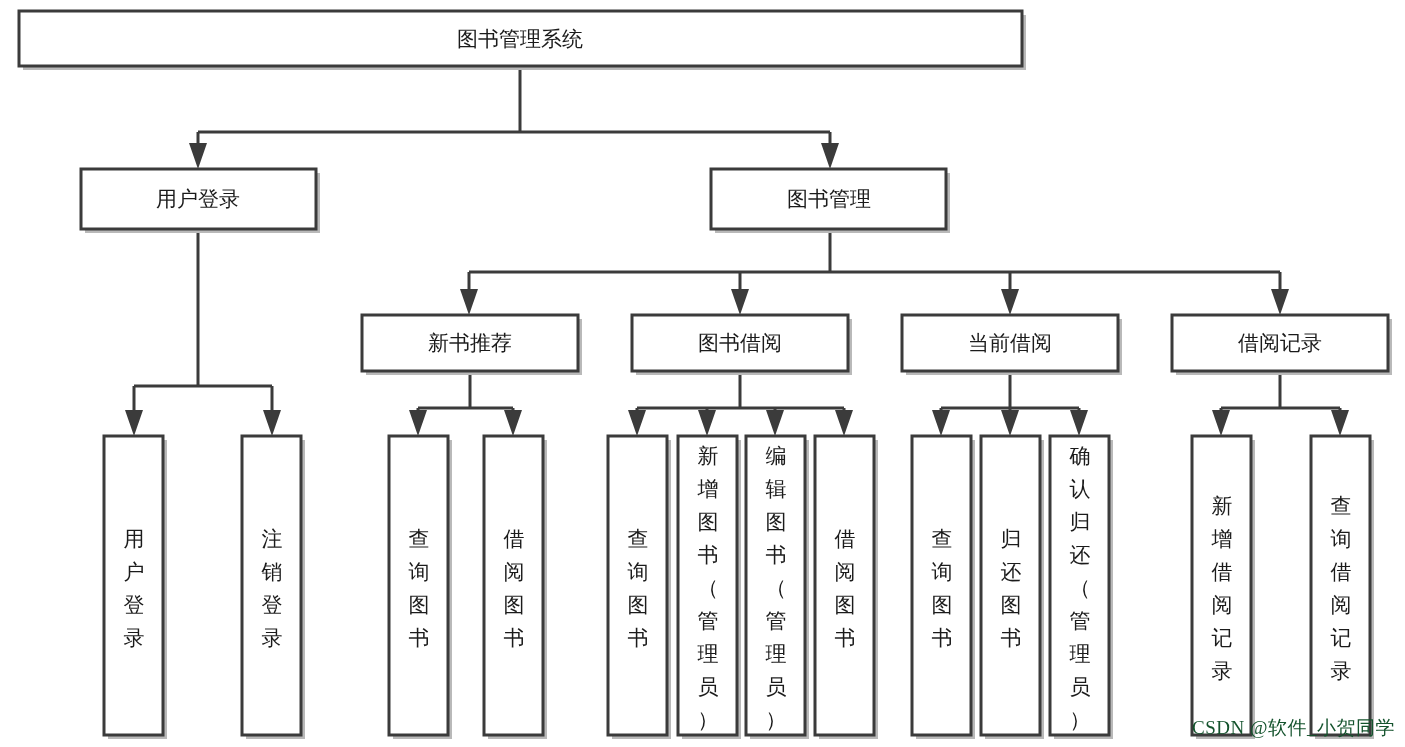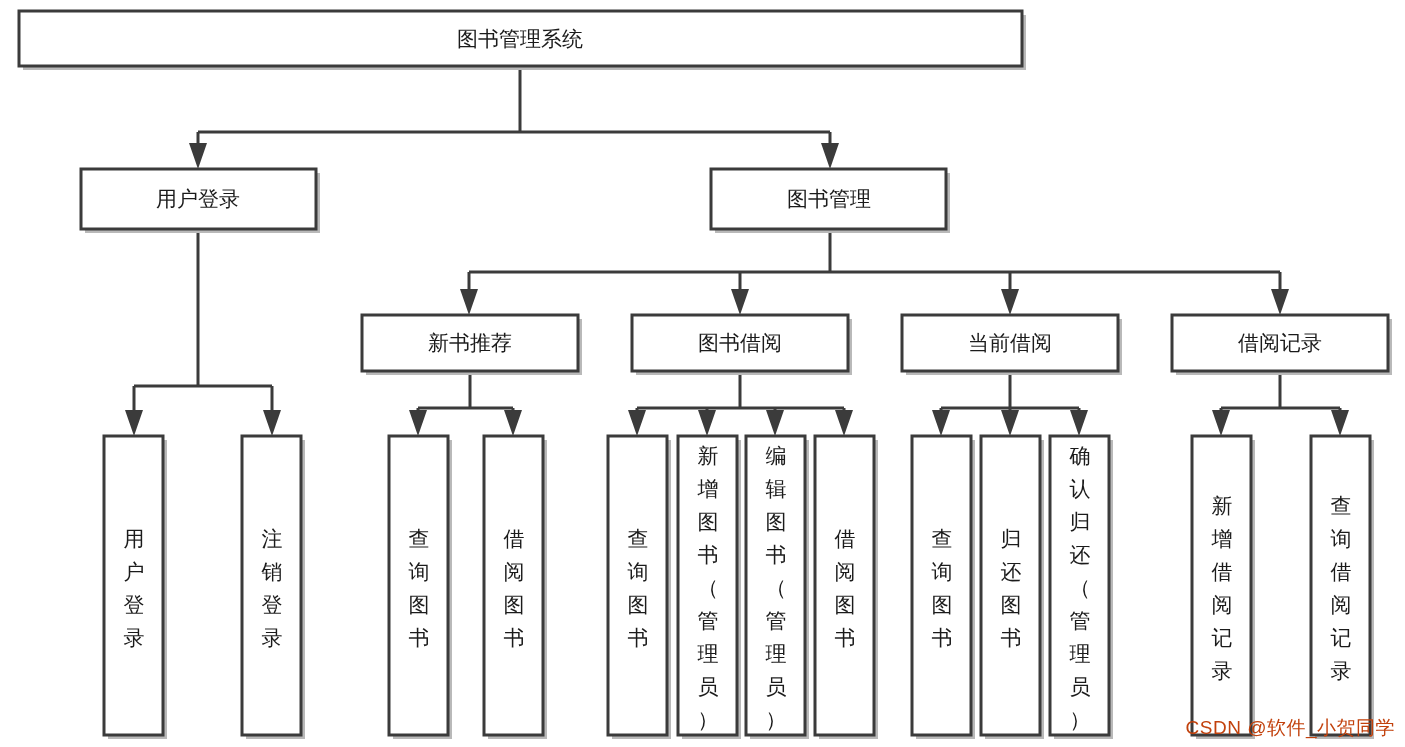--- a/index.html
+++ b/index.html
@@ -54,23 +54,23 @@
   .node-label-vertical {
     fill: #1b1b1b;
     font-family: "DejaVu Sans", "Liberation Sans", sans-serif;
     font-size: 21px;
     text-anchor: middle;
   }
   .watermark {
     position: absolute;
     right: 10px;
     bottom: 6px;
-    color: #c2410c;
+    color: #14532d;
     font-size: 19px;
-    font-family: Liberation Sans, sans-serif;
+    font-family: Liberation Serif, serif;
     white-space: nowrap;
     letter-spacing: 0.5px;
   }
 </style>
 </head>
 <body>
 
 <div id="diagram-root">
 
   <svg id="tree-svg" viewBox="0 0 1405 747" xmlns="http://www.w3.org/2000/svg">

